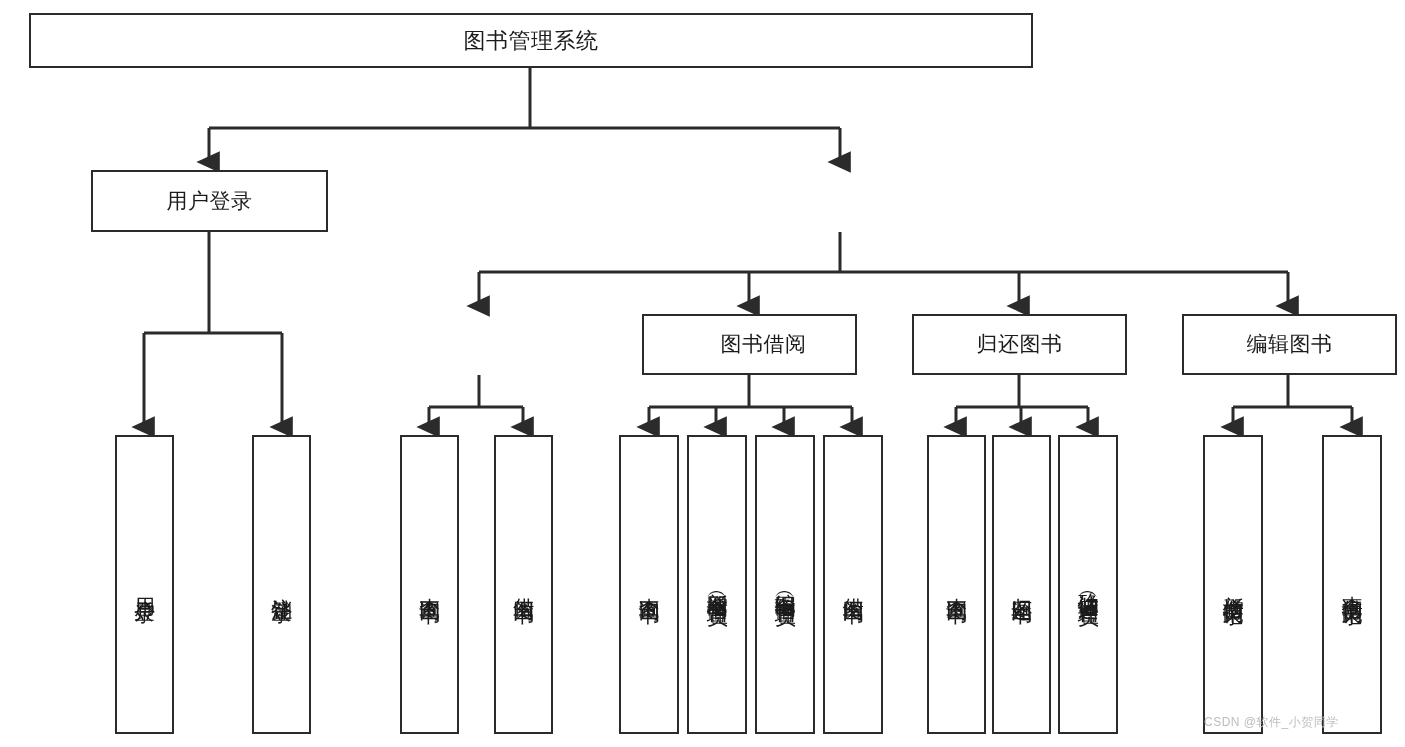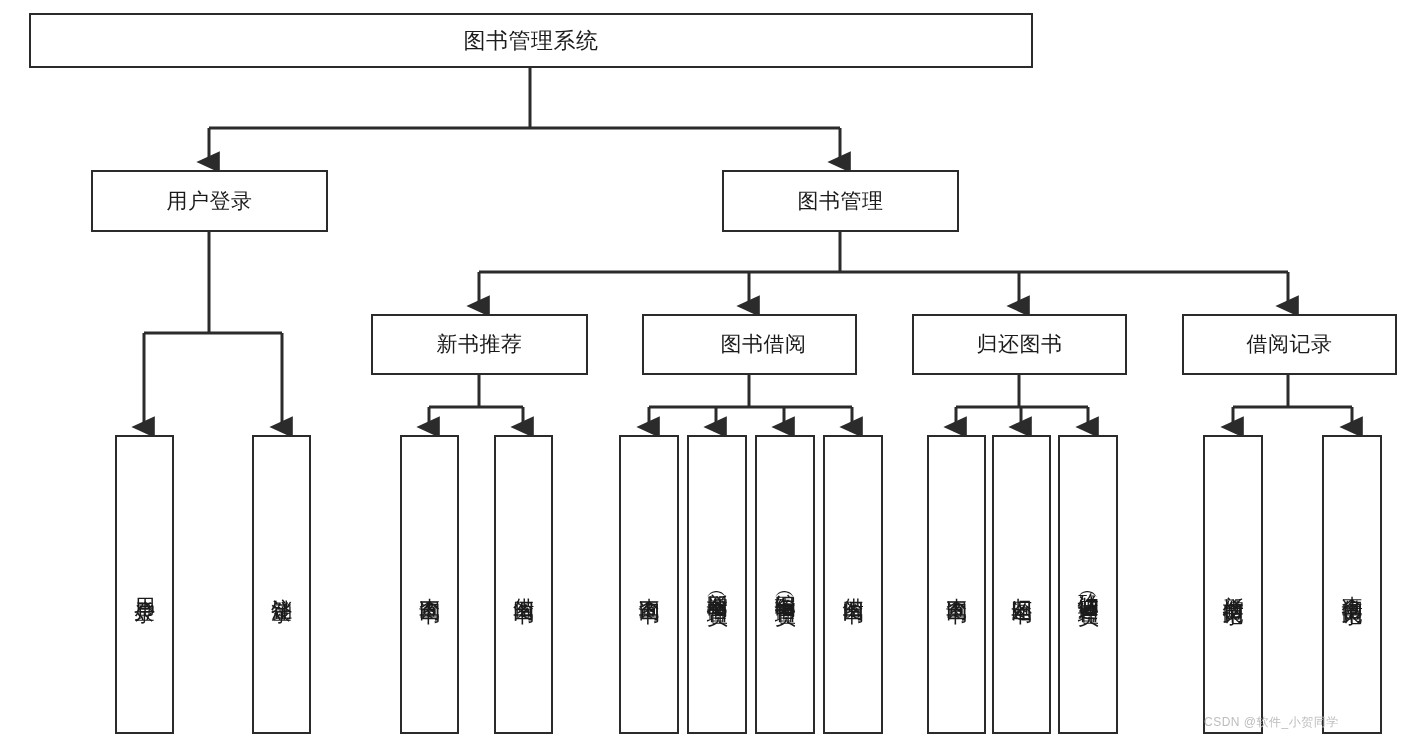--- a/index.html
+++ b/index.html
@@ -124,35 +124,29 @@
     </g>
   </svg>
 
   <div class="node-box root" style="left:19px; top:13px; width:1004px; height:55px;">
     <span class="node-label">图书管理系统</span>
   </div>
 
   <div class="node-box level2" style="left:81px; top:170px; width:237px; height:62px;">
     <span class="node-label">用户登录</span>
   </div>
-  <div class="node-box level2" style="left:712px; top:170px; width:237px; height:62px;">
-    <span class="node-label">图书管理</span>
-  </div>
 
-  <div class="node-box level2" style="left:361px; top:314px; width:217px; height:61px;">
-    <span class="node-label">新书推荐</span>
-  </div>
   <div class="node-box level2" style="left:632px; top:314px; width:215px; height:61px;padding-left:28px;">
     <span class="node-label">图书借阅</span>
   </div>
   <div class="node-box level2" style="left:902px; top:314px; width:215px; height:61px;">
     <span class="node-label">归还图书</span>
   </div>
   <div class="node-box level2" style="left:1172px; top:314px; width:215px; height:61px;">
-    <span class="node-label">借阅记录</span>
+    <span class="node-label">编辑图书</span>
   </div>
 
   <div class="node-box leaf" style="left:105px; top:435px; width:59px; height:299px;">
     <span class="node-label">用户登录</span>
   </div>
   <div class="node-box leaf" style="left:242px; top:435px; width:59px; height:299px;">
     <span class="node-label">注销登录</span>
   </div>
 
   <div class="node-box leaf" style="left:390px; top:435px; width:59px; height:299px;">

